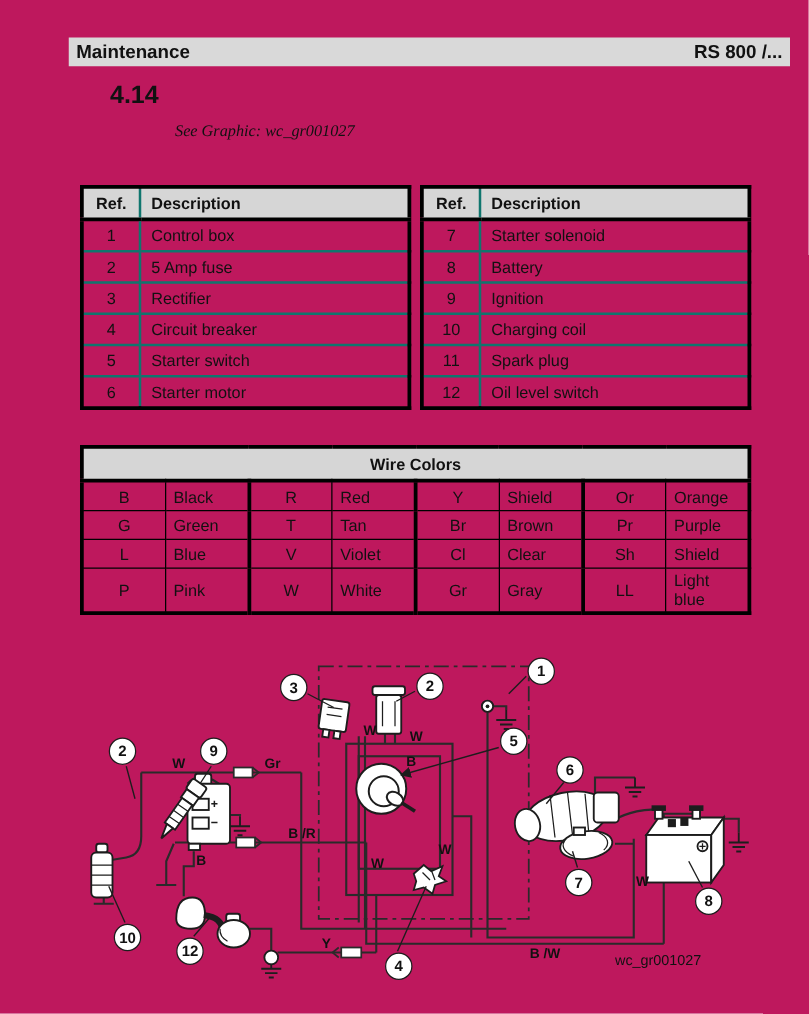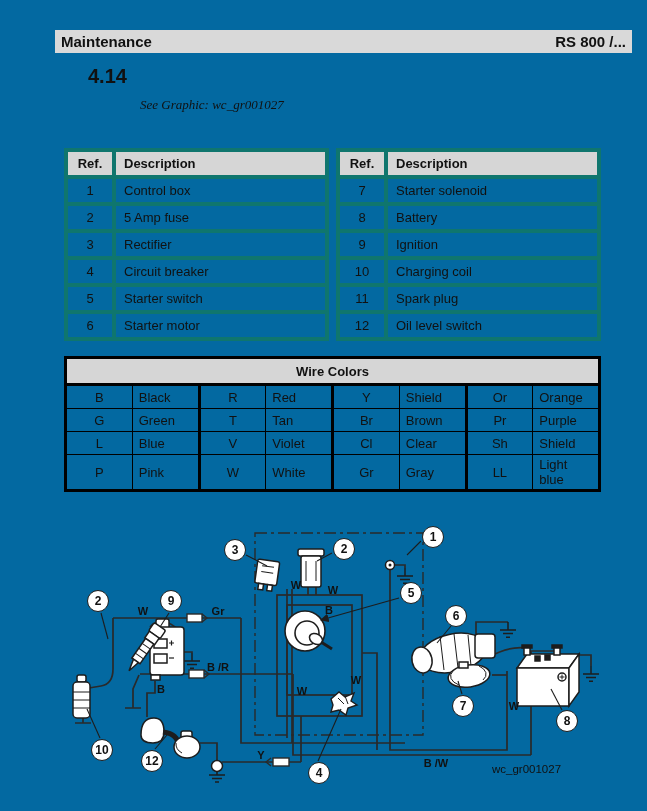--- a/index.html
+++ b/index.html
@@ -1,33 +1,33 @@
 <!DOCTYPE html>
 <html><head>
 <meta charset="utf-8">
 <style>
   html,body{margin:0;padding:0;background:#ffffff;}
-  #page{position:relative;width:647px;height:811px;background:#0369a1;
+  #page{position:relative;width:647px;height:811px;background:#be185d;
         font-family:"Liberation Sans",sans-serif;color:#111;overflow:hidden;}
 
   
   .hdrbar{position:absolute;left:55px;top:30px;width:577px;height:23px;
           background:#d9d9d9;display:flex;justify-content:space-between;
           align-items:center;box-sizing:border-box;padding:0 6px 0 6px;
           font-weight:bold;font-size:15px;}
 
   .secline{position:absolute;left:88px;top:65px;display:flex;gap:16px;
            font-weight:bold;font-size:20px;}
   .seegraphic{position:absolute;left:140px;top:97px;font-style:italic;font-size:13px;font-family:Liberation Serif, serif;}
 
   
   .reftables{position:absolute;left:64px;top:148px;width:537px;display:flex;gap:7px;}
   table{border-collapse:collapse;table-layout:fixed;}
   .reft{flex:1;border:3px solid #000;}
-  .reft th,.reft td{border:4px solid #0f766e;font-size:13px;padding:2px 8px;height:19px;box-sizing:content-box;}
+  .reft th,.reft td{border:2px solid #0f766e;font-size:13px;padding:2px 8px;height:19px;box-sizing:content-box;}
   .reft th{background:#d6d6d6;text-align:left;font-weight:bold;border-bottom:3px solid #000;}
   .reft th.c,.reft td.c{width:40px;text-align:center;padding:2px 2px;}
   .wct{position:absolute;left:64px;top:356px;width:537px;border:3px solid #000;}
   .wct th{background:#d6d6d6;border-bottom:3px solid #000;font-size:13px;
           font-weight:bold;text-align:center;height:20px;padding:2px;}
   .wct td{border:1px solid #000;font-size:13px;padding:2px 6px;height:18px;}
   .wct td.code{width:34px;text-align:center;}
   .wct td.name{width:86px;}
   .wct td.grp{border-left:3px solid #000;}
 
@@ -357,21 +357,21 @@
         <div class="callout" style="left: 397px; top: 192px;">7</div>
         <div class="callout" style="left: 501px; top: 207px;">8</div>
         <div class="callout" style="left: 36px; top: 236px;">10</div>
         <div class="callout" style="left: 86px; top: 247px;">12</div>
         <div class="callout" style="left: 253px; top: 259px;">4</div>
         <div class="wlabel" style="left: 88px; top: 108px;">W</div>
         <div class="wlabel" style="left: 163px; top: 108px;">Gr</div>
         <div class="wlabel" style="left: 241px; top: 82px;">W</div>
         <div class="wlabel" style="left: 278px; top: 87px;">W</div>
         <div class="wlabel" style="left: 274px; top: 107px;">B</div>
-        <div class="wlabel" style="left: 163px; top: 164px;">B /R</div>
+        <div class="wlabel" style="left: 163px; top: 164px; padding-left: 47px;">B /R</div>
         <div class="wlabel" style="left: 106px; top: 186px;">B</div>
         <div class="wlabel" style="left: 247px; top: 188px;">W</div>
         <div class="wlabel" style="left: 301px; top: 177px;">W</div>
         <div class="wlabel" style="left: 206px; top: 252px;">Y</div>
         <div class="wlabel" style="left: 381px; top: 260px;">B /W</div>
         <div class="wlabel" style="left: 459px; top: 203px;">W</div>
       </div>
     <div class="figcaption">wc_gr001027</div>
   </div>
 

